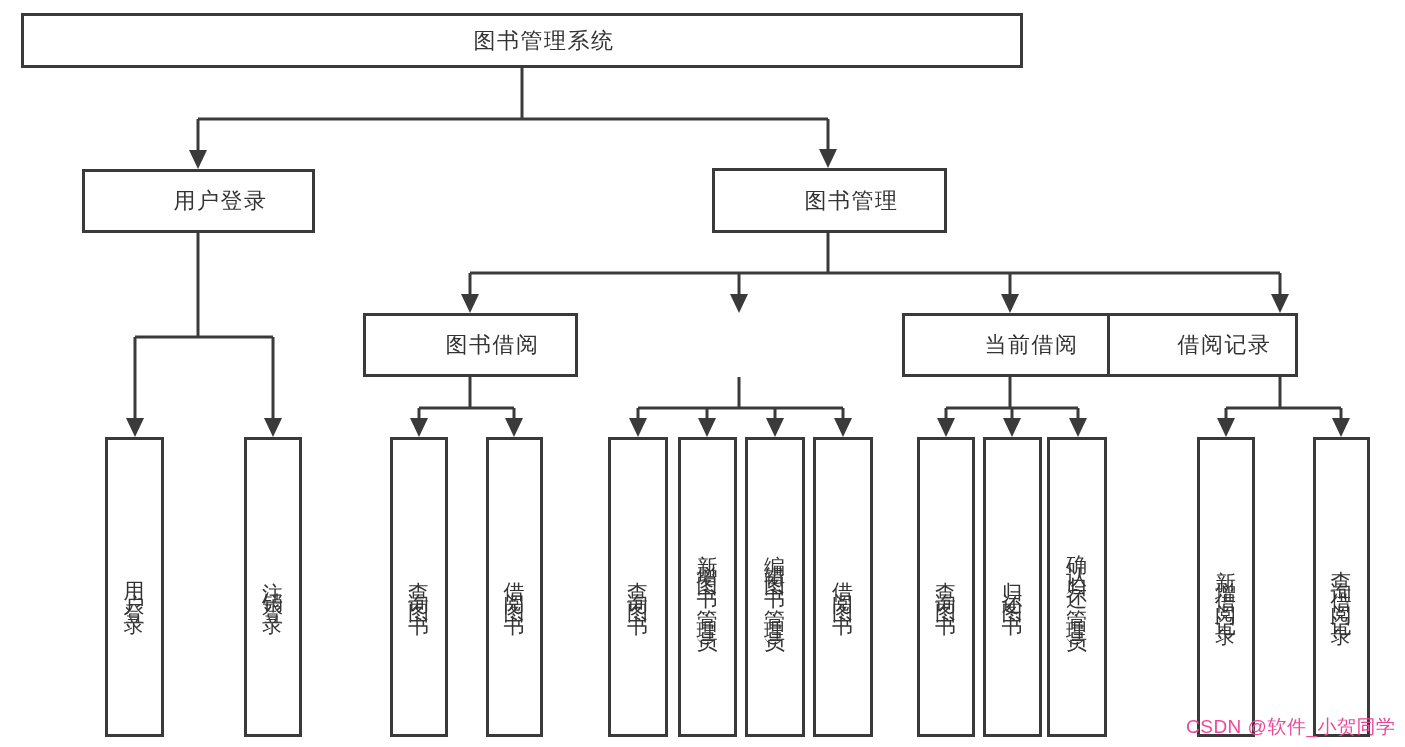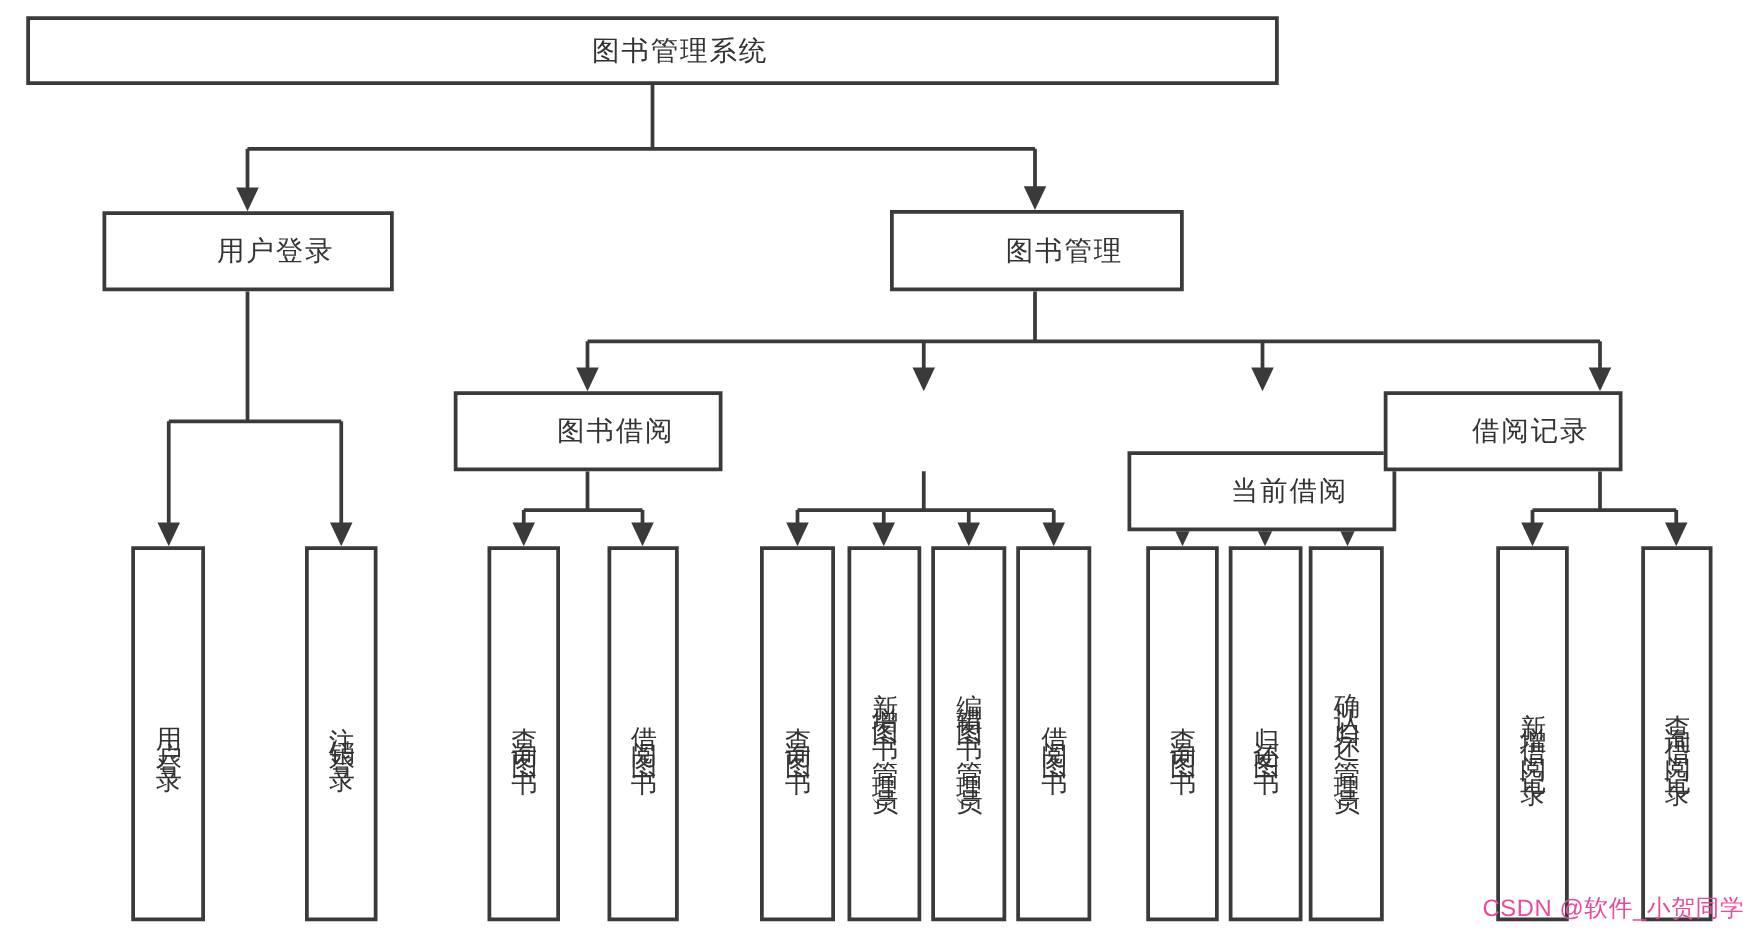--- a/index.html
+++ b/index.html
@@ -85,21 +85,21 @@
       <line x1="1341" y1="408" x2="1341" y2="421" stroke="#3a3a3a" stroke-width="3"></line>
       <polygon points="1332,418 1350,418 1341,437" fill="#3a3a3a"></polygon>
     </svg>
 
   <div class="hbox" style="left:21px;top:13px;width:1002px;height:55px;">图书管理系统</div>
 
   <div class="hbox" style="left:82px;top:169px;width:233px;height:64px;">用户登录</div>
   <div class="hbox" style="left:712px;top:168px;width:235px;height:65px;">图书管理</div>
 
   <div class="hbox" style="left:363px;top:313px;width:215px;height:64px;">图书借阅</div>
-  <div class="hbox" style="left:902px;top:313px;width:215px;height:64px;margin-top:48px;">当前借阅</div>
+  <div class="hbox" style="left:902px;top:313px;width:215px;height:64px;">当前借阅</div>
   <div class="hbox" style="left:1107px;top:313px;width:191px;height:64px;">借阅记录</div>
 
   <div class="vbox" style="left:105px;top:437px;width:59px;height:300px;">
     <span>用户登录</span>
   </div>
   <div class="vbox" style="left:244px;top:437px;width:58px;height:300px;">
     <span>注销登录</span>
   </div>
 
   <div class="vbox" style="left:390px;top:437px;width:58px;height:300px;">

